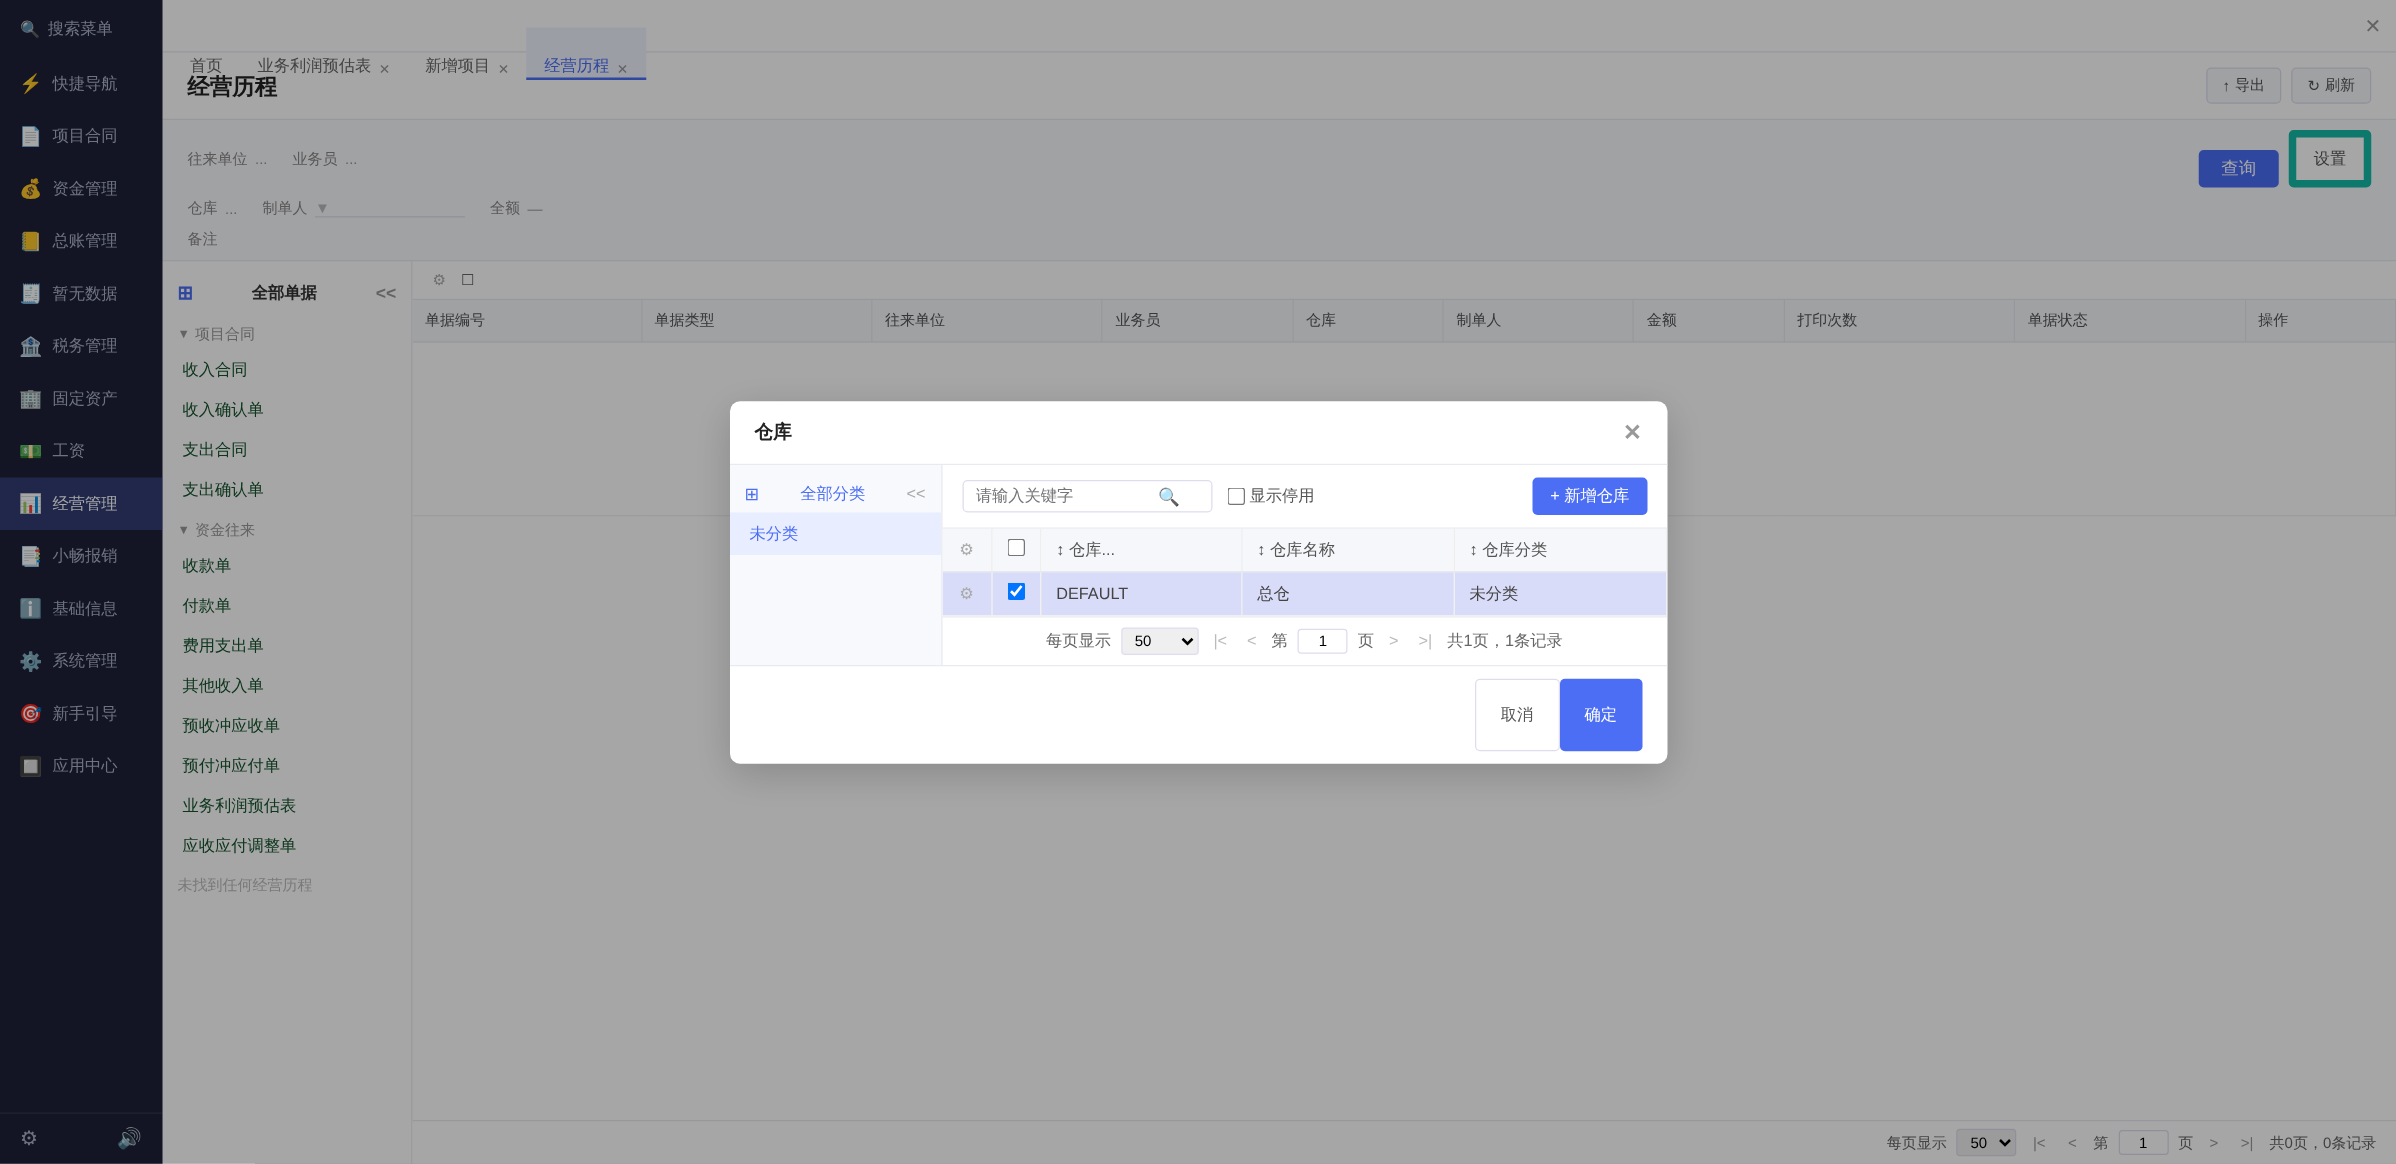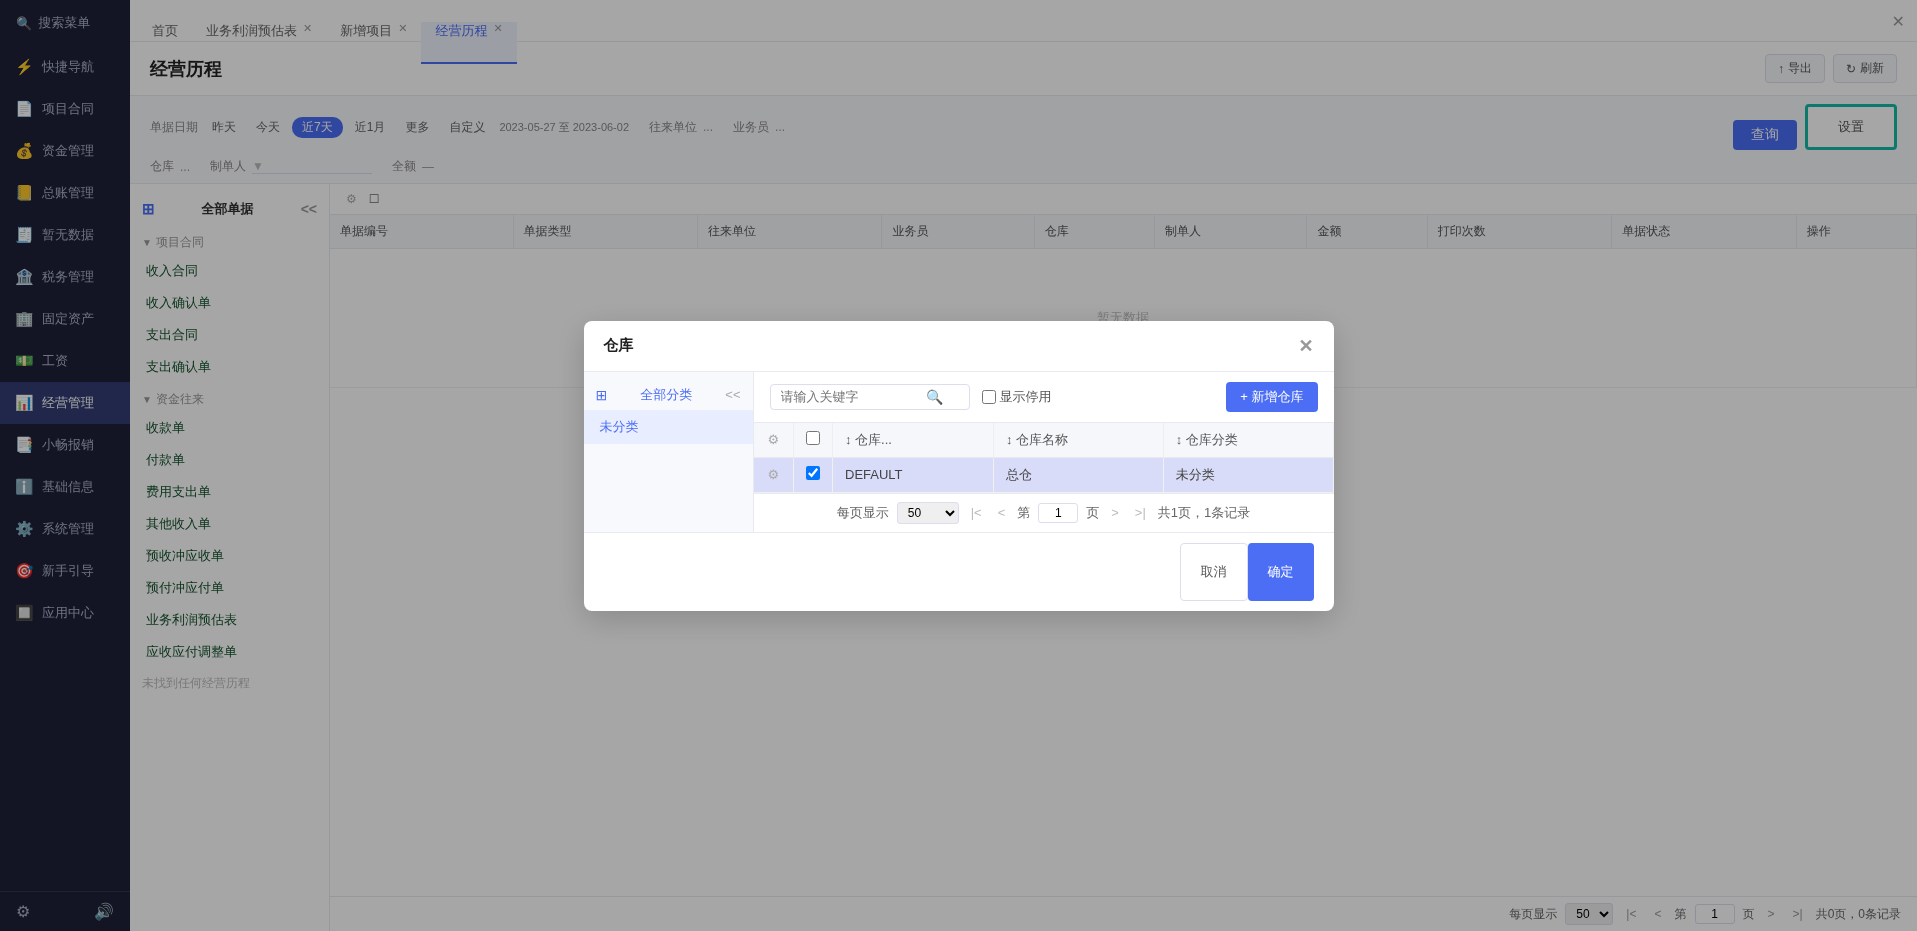--- a/index.html
+++ b/index.html
@@ -30,21 +30,21 @@
       margin-left: 130px; height: 931px; display: flex; flex-direction: column;
     }
 
     
     .tab-bar {
       background: #fff; display: flex; align-items: center; border-bottom: 1px solid #e8eaf0;
       padding: 0 8px; height: 42px; min-height: 42px;
       position: relative;
     }
     .tab {
-      display: flex; align-items: flex-start; gap: 6px; padding: 0 14px; height: 42px;
+      display: flex; align-items: flex-end; gap: 6px; padding: 0 14px; height: 42px;
       font-size: 13px; color: #666; cursor: pointer; border-bottom: 2px solid transparent;
       white-space: nowrap;
       margin-top: 44px;
     }
     .tab.active { color: #4b6ef5; border-bottom: 2px solid #4b6ef5; background: #f0f3ff; }
     .tab .close-icon { font-size: 11px; color: #999; cursor: pointer; }
     .tab-close-btn { position: absolute; right: 12px; top: 50%; transform: translateY(-50%); font-size: 16px; color: #999; cursor: pointer; }
 
     
     .page-header {
@@ -71,21 +71,21 @@
       padding: 2px 8px; font-size: 12px; border-radius: 3px;
       cursor: pointer; color: #666; background: transparent; border: none;
     }
     .date-btn.active { background: #4b6ef5; color: #fff; border-radius: 10px; padding: 2px 10px; }
     .date-range { font-size: 11px; color: #888; }
     .btn-query {
       background: #4b6ef5; color: #fff; border: none; padding: 6px 18px;
       border-radius: 4px; font-size: 14px; cursor: pointer; margin-top: 16px;
     }
     .btn-setting {
-      background: #fff; color: #555; border: 3px solid #14b8a6; padding: 5px 30px;
+      background: #fff; color: #555; border: 6px solid #14b8a6; padding: 5px 14px;
       border-radius: 4px; font-size: 13px; cursor: pointer;
     }
     .filter-ellipsis { color: #999; font-size: 12px; cursor: pointer; }
 
     
     .content-area {
       display: flex; flex: 1; overflow: hidden; background: #f0f2f5;
     }
 
     
@@ -335,32 +335,20 @@
       <button class="btn-action">
         <span>↻</span>
         <span>刷新</span>
       </button>
     </div>
   </div>
 
   <div class="filter-bar">
     <div class="filter-row">
       <div class="filter-item">
-        <span class="filter-label">单据日期</span>
-        <div class="date-btns" id="date-btns-container">
-            <button class="date-btn">昨天</button>
-            <button class="date-btn">今天</button>
-            <button class="date-btn active">近7天</button>
-            <button class="date-btn">近1月</button>
-            <button class="date-btn">更多</button>
-            <button class="date-btn">自定义</button>
-          </div>
-        <span class="date-range">2023-05-27 至 2023-06-02</span>
-      </div>
-      <div class="filter-item">
         <span class="filter-label">往来单位</span>
         <span class="filter-ellipsis">...</span>
       </div>
       <div class="filter-item">
         <span class="filter-label">业务员</span>
         <span class="filter-ellipsis">...</span>
       </div>
       <div style="margin-left:auto;display:flex;gap:8px;">
         <button class="btn-query">查询</button>
         <button class="btn-setting">设置</button>
@@ -373,20 +361,25 @@
       </div>
       <div class="filter-item">
         <span class="filter-label">制单人</span>
         <span style="width:120px;border-bottom:1px solid #dde;display:inline-block;">
           <span style="color:#bbb;">▼</span>
         </span>
       </div>
       <div class="filter-item">
         <span class="filter-label">全额</span>
         <span class="filter-ellipsis">—</span>
+      </div>
+    </div>
+    <div class="filter-row">
+      <div class="filter-item">
+        <span class="filter-label">备注</span>
       </div>
     </div>
   </div>
 
   <div class="content-area">
 
     <div class="left-tree">
       <div class="tree-header">
         <span style="color:#4b6ef5;font-size:15px;">⊞</span>
         <span>全部单据</span>

